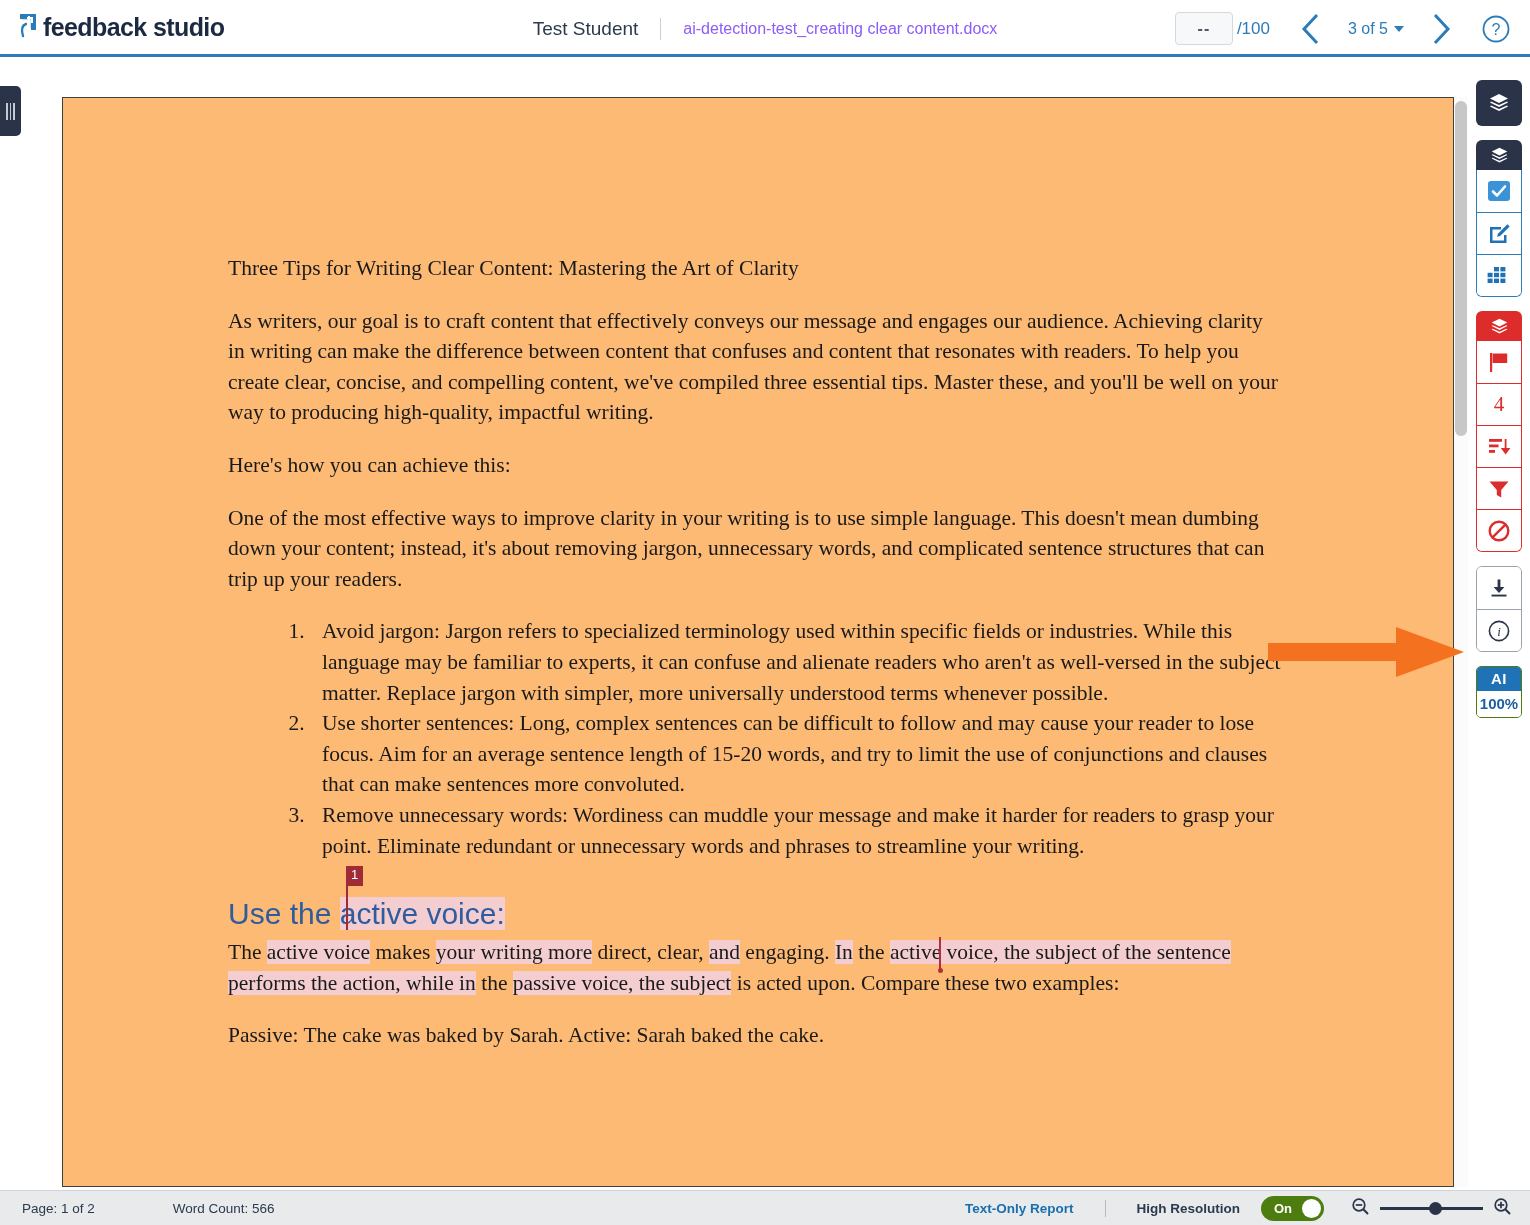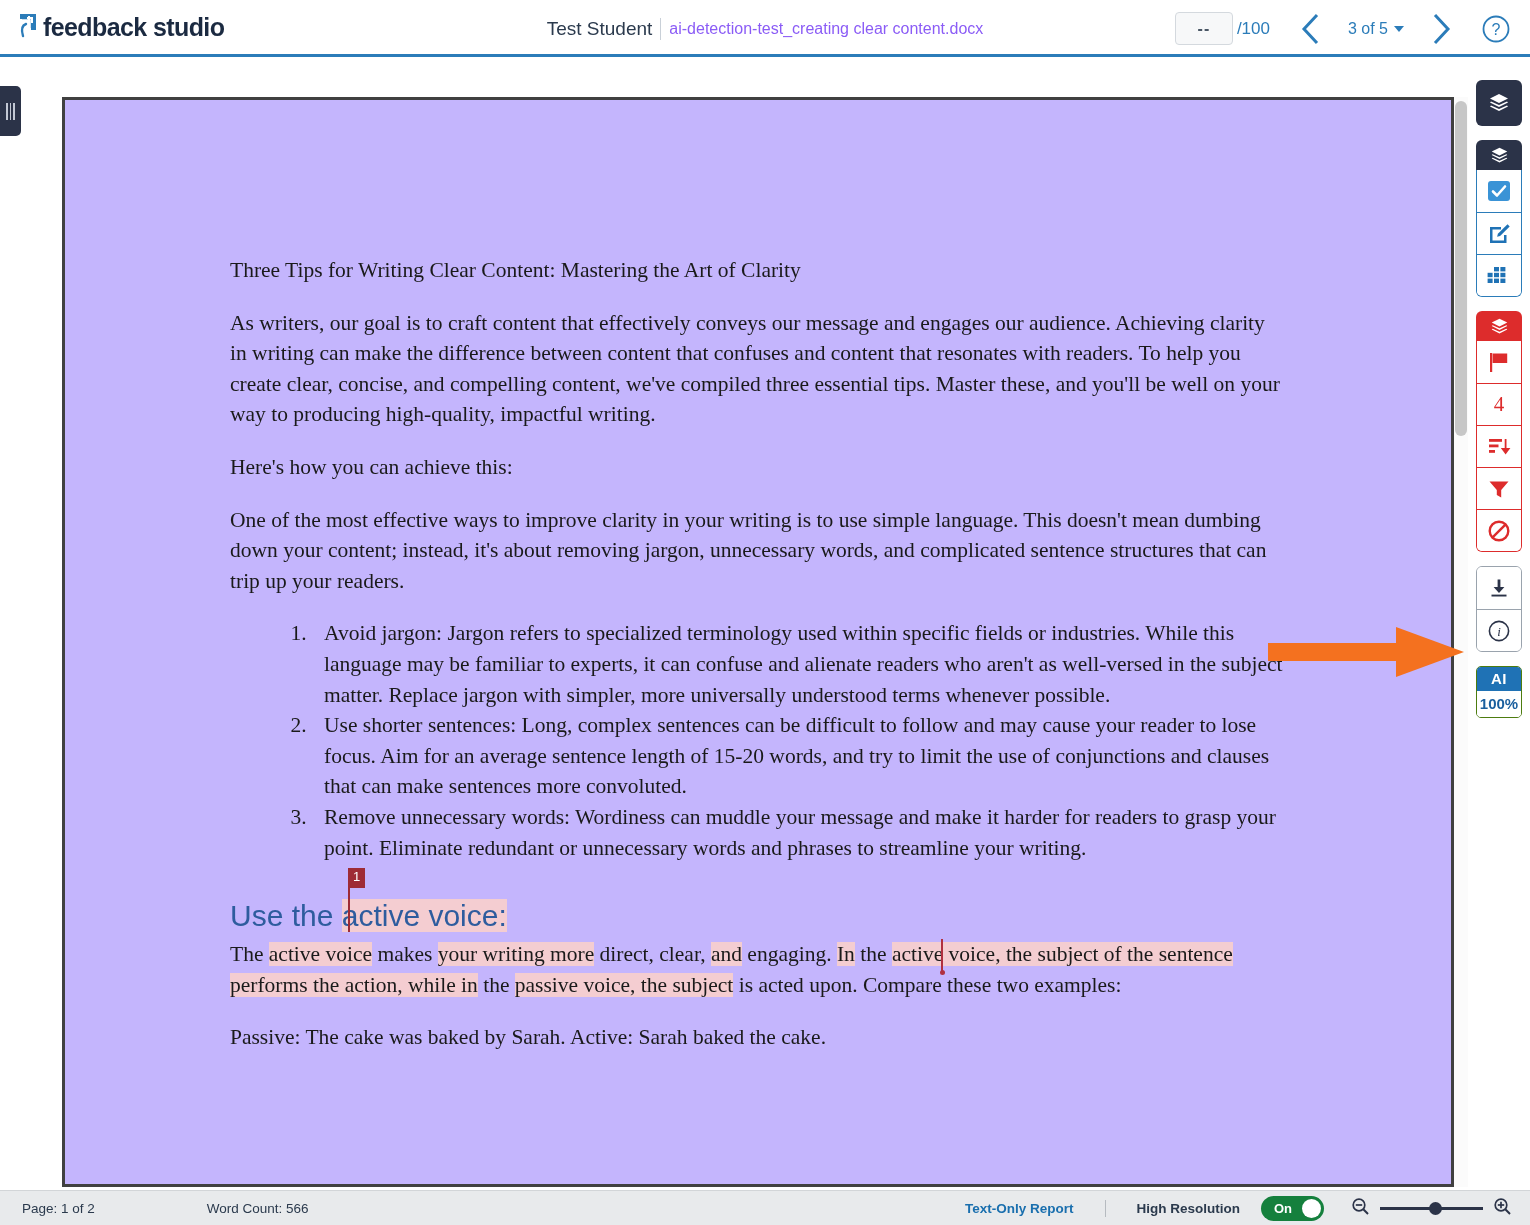--- a/index.html
+++ b/index.html
@@ -18,21 +18,21 @@
   }
   #logo-wrap { display: flex; align-items: center; padding-left: 17px; }
   .logo-mark { width: 26px; height: 30px; position: relative; }
   .logo-text {
     font-size: 25px; font-weight: bold; color: #1b2a41;
     letter-spacing: -0.6px; position: relative;
   }
 
   #header-center {
     position: absolute; left: 0; right: 0; top: 0; height: 57px;
-    display: flex; align-items: center; justify-content: center; gap: 8px;
+    display: flex; align-items: center; justify-content: center; gap: 22px;
     pointer-events: none;
   }
   #header-center > * { pointer-events: auto; }
   #student-name { font-size: 19px; color: #2b3a4d; }
   .vdiv { width: 1px; height: 22px; background: #c9d0d8; }
   #doc-filename { font-size: 16px; color: #8b5cf6; }
 
   #header-right {
     position: absolute; right: 14px; top: 0; height: 57px;
     display: flex; align-items: center; gap: 0;
@@ -62,21 +62,21 @@
     position: absolute; left: 0; top: 86px; width: 21px; height: 50px;
     background: #2b3348; border-radius: 0 5px 5px 0;
     display: flex; align-items: center; justify-content: center; gap: 2px;
     cursor: pointer;
   }
   #left-handle span { width: 1.5px; height: 17px; background: #c2c8d4; display: block; }
 
   
   #doc-viewport {
     position: absolute; left: 62px; top: 97px; width: 1392px; height: 1090px;
-    background: #c4b5fd; border: 3px solid #404040; overflow: hidden;
+    background: #fdba74; border: 1px solid #404040; overflow: hidden;
   }
   #page-inner { position: absolute; left: 0; top: 0; width: 1392px; padding: 0; }
   #doc-body {
     position: absolute; left: 165px; top: 155px; width: 1055px;
     font-family: "Liberation Serif", serif;
     font-size: 21.5px; line-height: 30.6px; color: #1a1a1a;
   }
   #doc-body p { margin: 0 0 22px 0; }
   .doc-h2 {
     font-family: "Liberation Sans", sans-serif;
@@ -154,29 +154,29 @@
   
   #arrow-annotation { position: absolute; left: 1268px; top: 624px; width: 200px; height: 56px; }
 
   
   #footer {
     position: absolute; left: 0; bottom: 0; width: 1530px; height: 35px;
     background: #e8eaec; border-top: 1px solid #d2d5d8;
     display: flex; align-items: center; font-size: 13.5px; color: #2b3a4d;
   }
   #footer-left { display: flex; align-items: center; gap: 0; padding-left: 22px; }
-  #page-info { margin-right: 112px; }
+  #page-info { margin-right: 78px; }
   #footer-right {
     position: absolute; right: 18px; display: flex; align-items: center; gap: 11px;
   }
   #text-only-report { color: #1a6fae; font-weight: bold; cursor: pointer; }
   .fdiv { width: 1px; height: 17px; background: #b6bbc0; margin: 0 20px; }
   #hires-label { font-weight: bold; color: #2b3a4d; margin-right: 10px; }
   #hires-toggle {
-    width: 63px; height: 25px; border-radius: 13px; background: #15803d;
+    width: 63px; height: 25px; border-radius: 13px; background: #4d7c0f;
     display: flex; align-items: center; justify-content: flex-start;
     padding: 8px 3px; cursor: pointer; position: relative;
   }
   #hires-toggle .tg-label { color: #fff; font-size: 13px; font-weight: bold; margin-left: 10px; }
   #hires-toggle .tg-knob {
     position: absolute; right: 3px; width: 19px; height: 19px; border-radius: 50%; background: #fff;
   }
   #zoom-ctl { display: flex; align-items: center; gap: 0; margin-left: 16px; }
   #zoom-track { width: 103px; height: 3px; background: #2b3348; position: relative; margin: 0 10px; cursor: pointer; }
   #zoom-knob { position: absolute; left: 49px; top: -5px; width: 13px; height: 13px; border-radius: 50%; background: #2b3348; }

